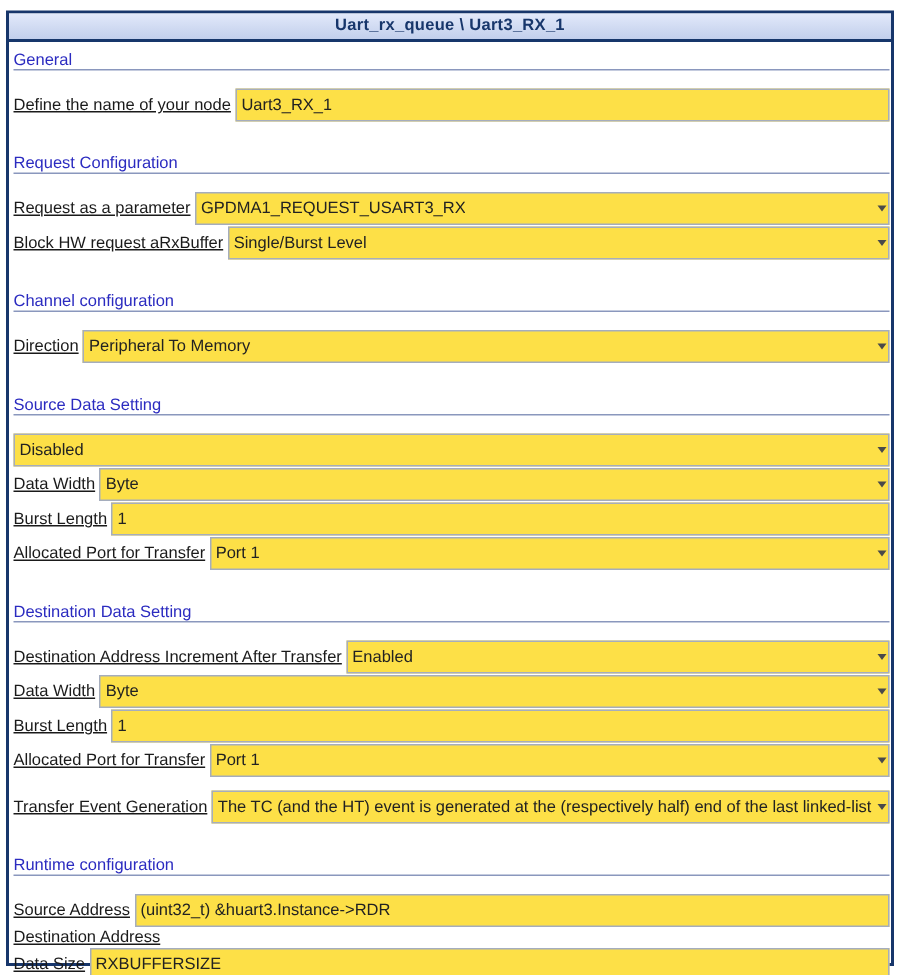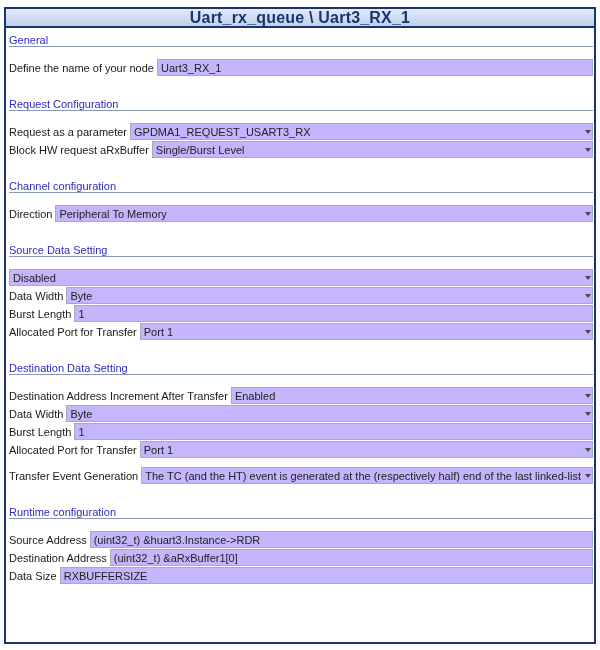--- a/index.html
+++ b/index.html
@@ -22,21 +22,21 @@
     box-sizing: border-box;
     background: #ffffff;
   }
   .header {
     height: 17px;
     line-height: 17px;
     background: linear-gradient(#e2e9fa, #c2cfec);
     border-bottom: 2px solid #17366b;
     text-align: center;
     font-weight: bold;
-    font-size: 16px;
+    font-size: 11px;
     color: #17366b;
     letter-spacing: 0.2px;
   }
   .content {
     padding: 0 1px 0 3px;
   }
   .section { margin-top: 22px; }
   .section:first-child { margin-top: 6px; }
   .section-title {
     color: #2b2bc0;
@@ -49,30 +49,31 @@
     display: flex;
     align-items: center;
     margin-top: 1px;
   }
   .row.spacer { margin-top: 9px; }
   .label {
     font-size: 11px;
     color: #1a1a1a;
     white-space: nowrap;
     margin-right: 3px;
+    text-decoration: underline;
   }
   .field {
     flex: 1;
     position: relative;
     border: 1px solid #a5adbd;
-    height: 17px;
+    height: 22px;
     display: flex;
     align-items: center;
     padding: 0 11px 0 3px;
-    background: #c4b5fd;
+    background: #fde047;
     overflow: hidden;
     box-sizing: border-box;
     cursor: default;
   }
   .value {
     font-size: 11px;
     color: #222222;
     white-space: nowrap;
     overflow: hidden;
   }
@@ -208,23 +209,20 @@
       <div class="section">
         <div class="section-title">Runtime configuration</div>
         <div class="row">
           <span class="label">Source Address</span>
           <div class="field">
             <span class="value">(uint32_t) &amp;huart3.Instance-&gt;RDR</span>
           </div>
         </div>
         <div class="row">
           <span class="label">Destination Address</span>
-          <div class="field">
-            <span class="value">(uint32_t) &amp;aRxBuffer1[0]</span>
-          </div>
         </div>
         <div class="row">
           <span class="label">Data Size</span>
           <div class="field">
             <span class="value">RXBUFFERSIZE</span>
           </div>
         </div>
       </div>
     </div>
 </div>

